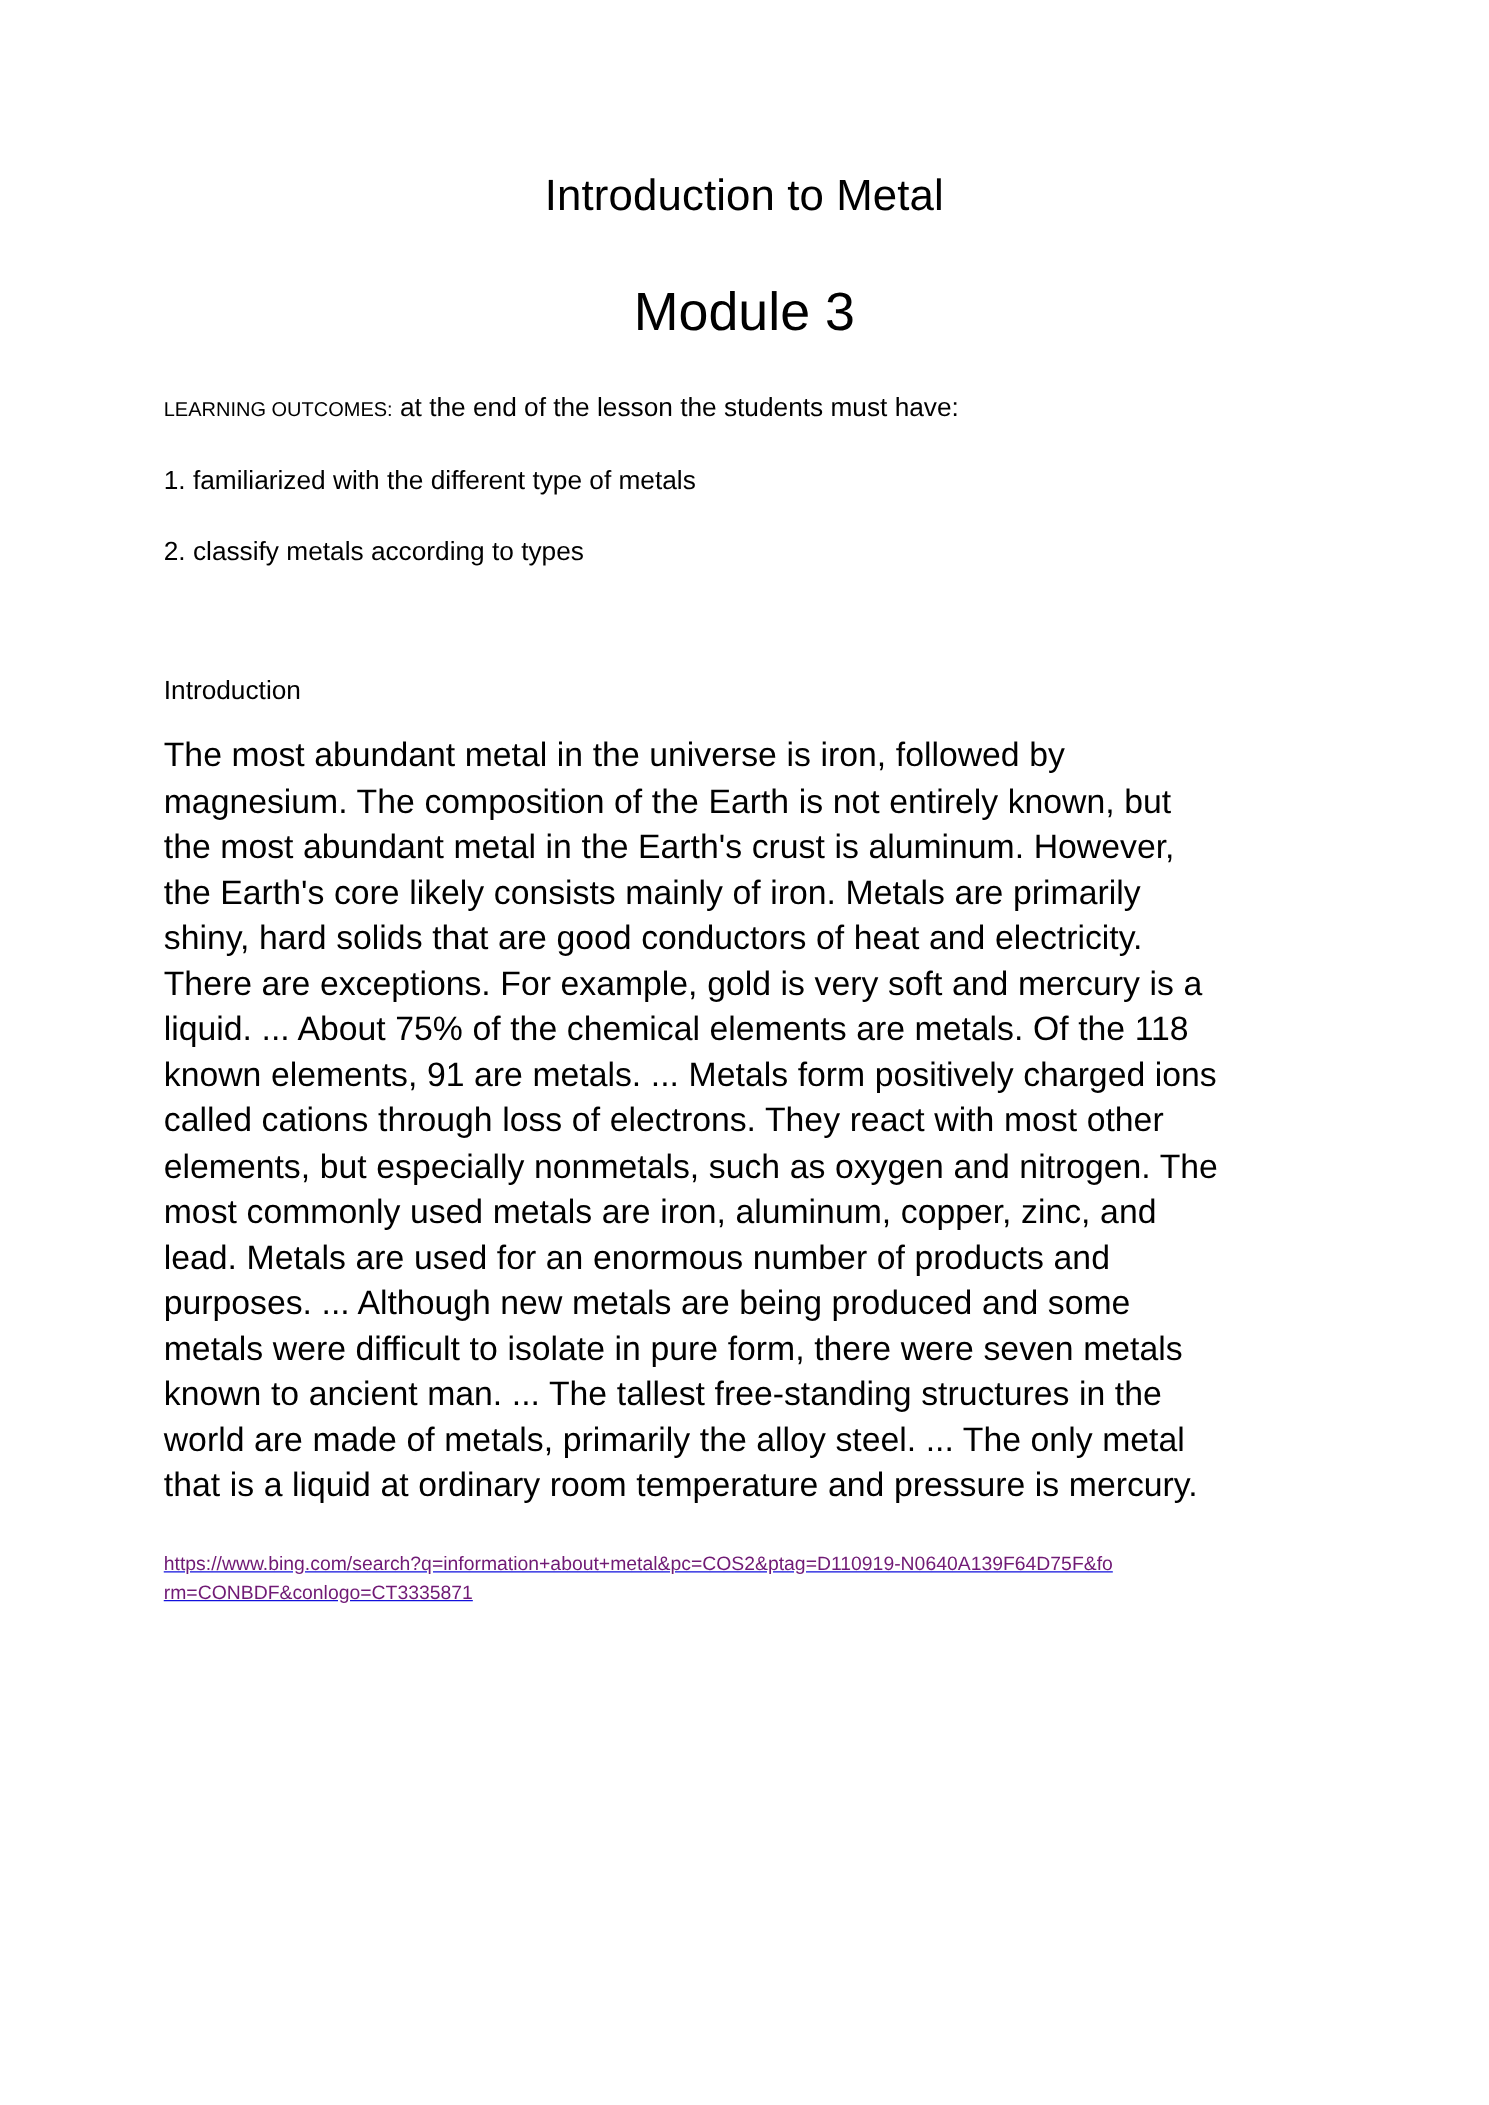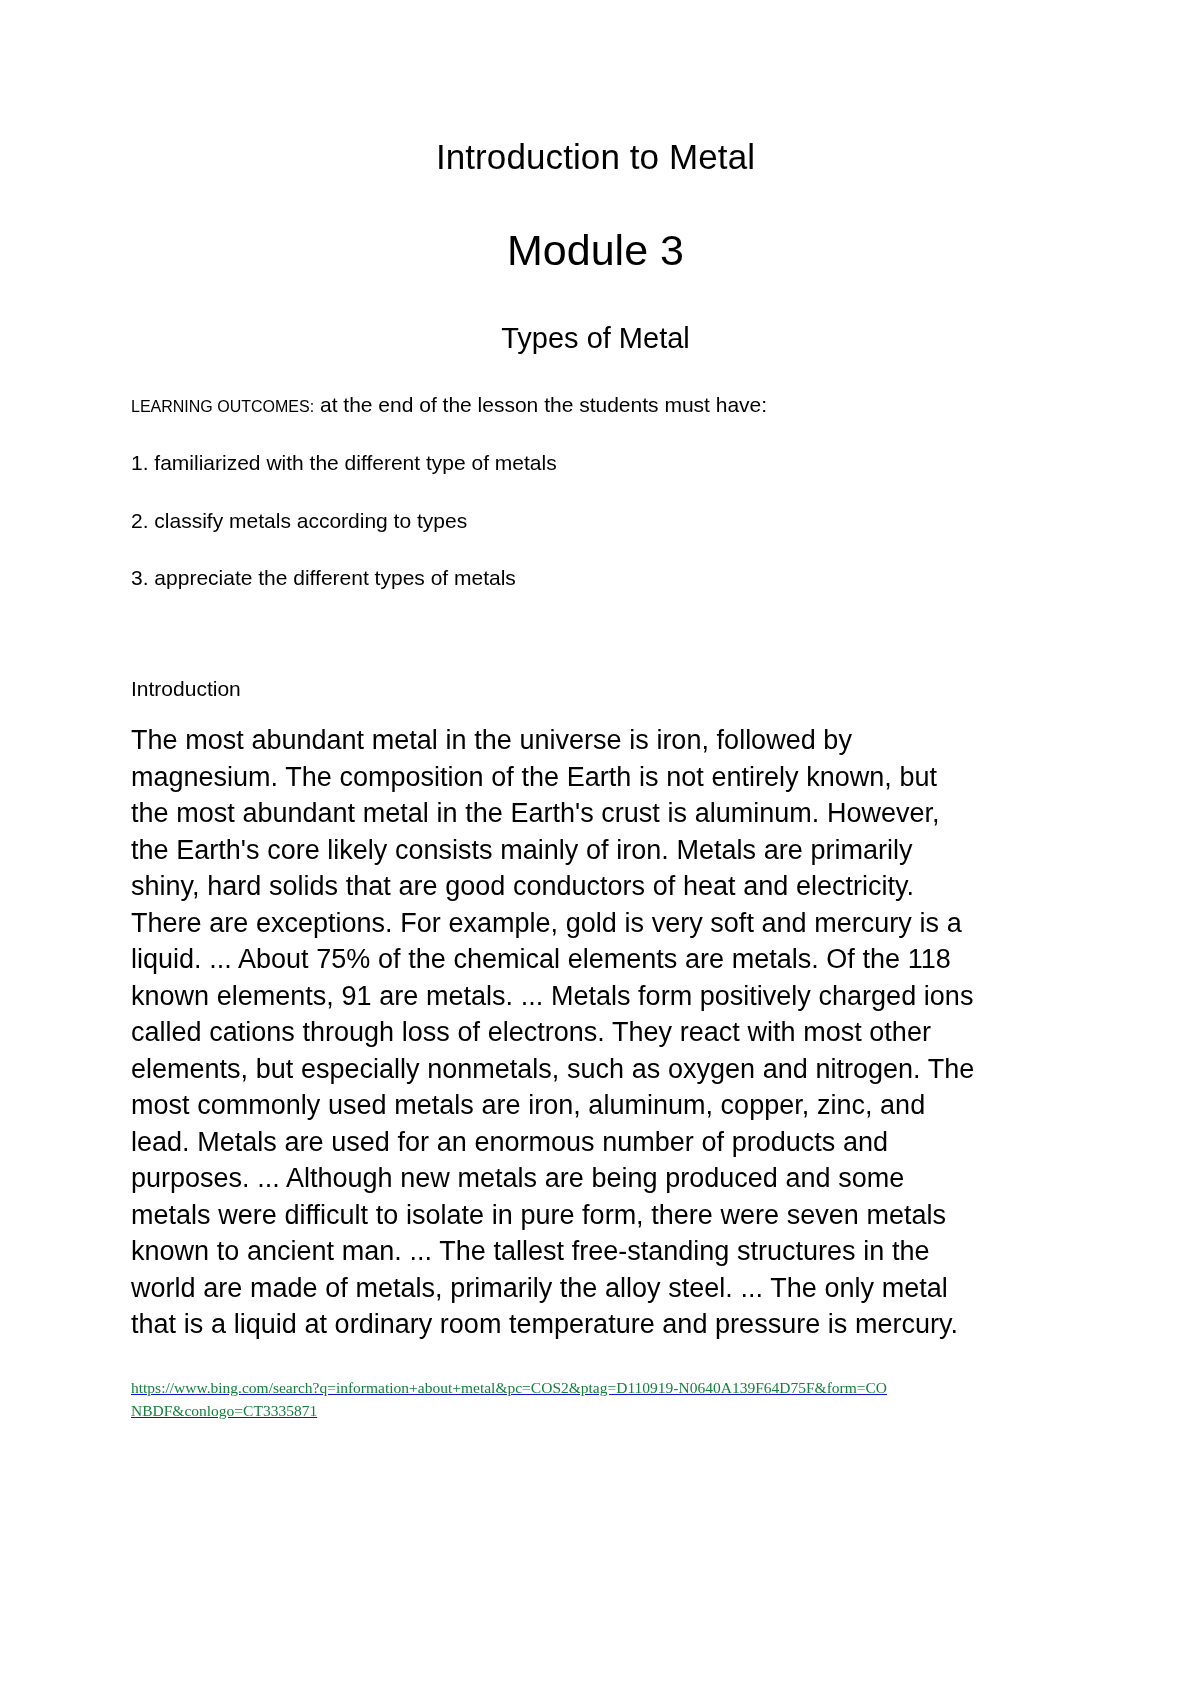--- a/index.html
+++ b/index.html
@@ -102,51 +102,48 @@
   }
 
   
   .source-link-wrap {
     padding-top: 33px;
     width: 760px;
   }
   .source-link {
     font-size: 15.5px;
     line-height: 23px;
-    color: #15803d;
+    color: #701a75;
     text-decoration: underline;
     text-decoration-color: #1111dd;
     word-break: break-all;
     display: inline;
     cursor: pointer;
-    font-family: Liberation Serif, serif;
   }
 </style>
 </head>
 <body>
 
 <div class="page">
   <div class="doc-body">
 
     <h1 class="title-main">Introduction to Metal</h1>
 
     <h2 class="title-module">Module 3</h2>
 
-    <h3 class="title-sub">Types of Metal</h3>
 
     <div class="outcomes-block">
       <p class="outcomes-heading">
         <span class="oc-label">LEARNING OUTCOMES:</span><span class="oc-rest">  at the end of the lesson the students must have:</span>
       </p>
 
       <p class="outcome-item">1. familiarized with the different type of metals</p>
 
       <p class="outcome-item">2. classify metals according to types</p>
 
-      <p class="outcome-item">3. appreciate the different types of metals</p>
     </div>
 
     <p class="intro-heading">Introduction</p>
 
     <p class="intro-paragraph">The most abundant metal in the universe is iron, followed by magnesium. The composition of the Earth is not entirely known, but the most abundant metal in the Earth's crust is aluminum. However, the Earth's core likely consists mainly of iron. Metals are primarily shiny, hard solids that are good conductors of heat and electricity. There are exceptions. For example, gold is very soft and mercury is a liquid. ... About 75% of the chemical elements are metals. Of the 118 known elements, 91 are metals. ... Metals form positively charged ions called cations through loss of electrons. They react with most other elements, but especially nonmetals, such as oxygen and nitrogen. The most commonly used metals are iron, aluminum, copper, zinc, and lead. Metals are used for an enormous number of products and purposes. ... Although new metals are being produced and some metals were difficult to isolate in pure form, there were seven metals known to ancient man. ... The tallest free-standing structures in the world are made of metals, primarily the alloy steel. ... The only metal that is a liquid at ordinary room temperature and pressure is mercury.</p>
 
     <div class="source-link-wrap">
       <a class="source-link" href="#">https://www.bing.com/search?q=information+about+metal&amp;pc=COS2&amp;ptag=D110919-N0640A139F64D75F&amp;form=CONBDF&amp;conlogo=CT3335871</a>
     </div>
 

